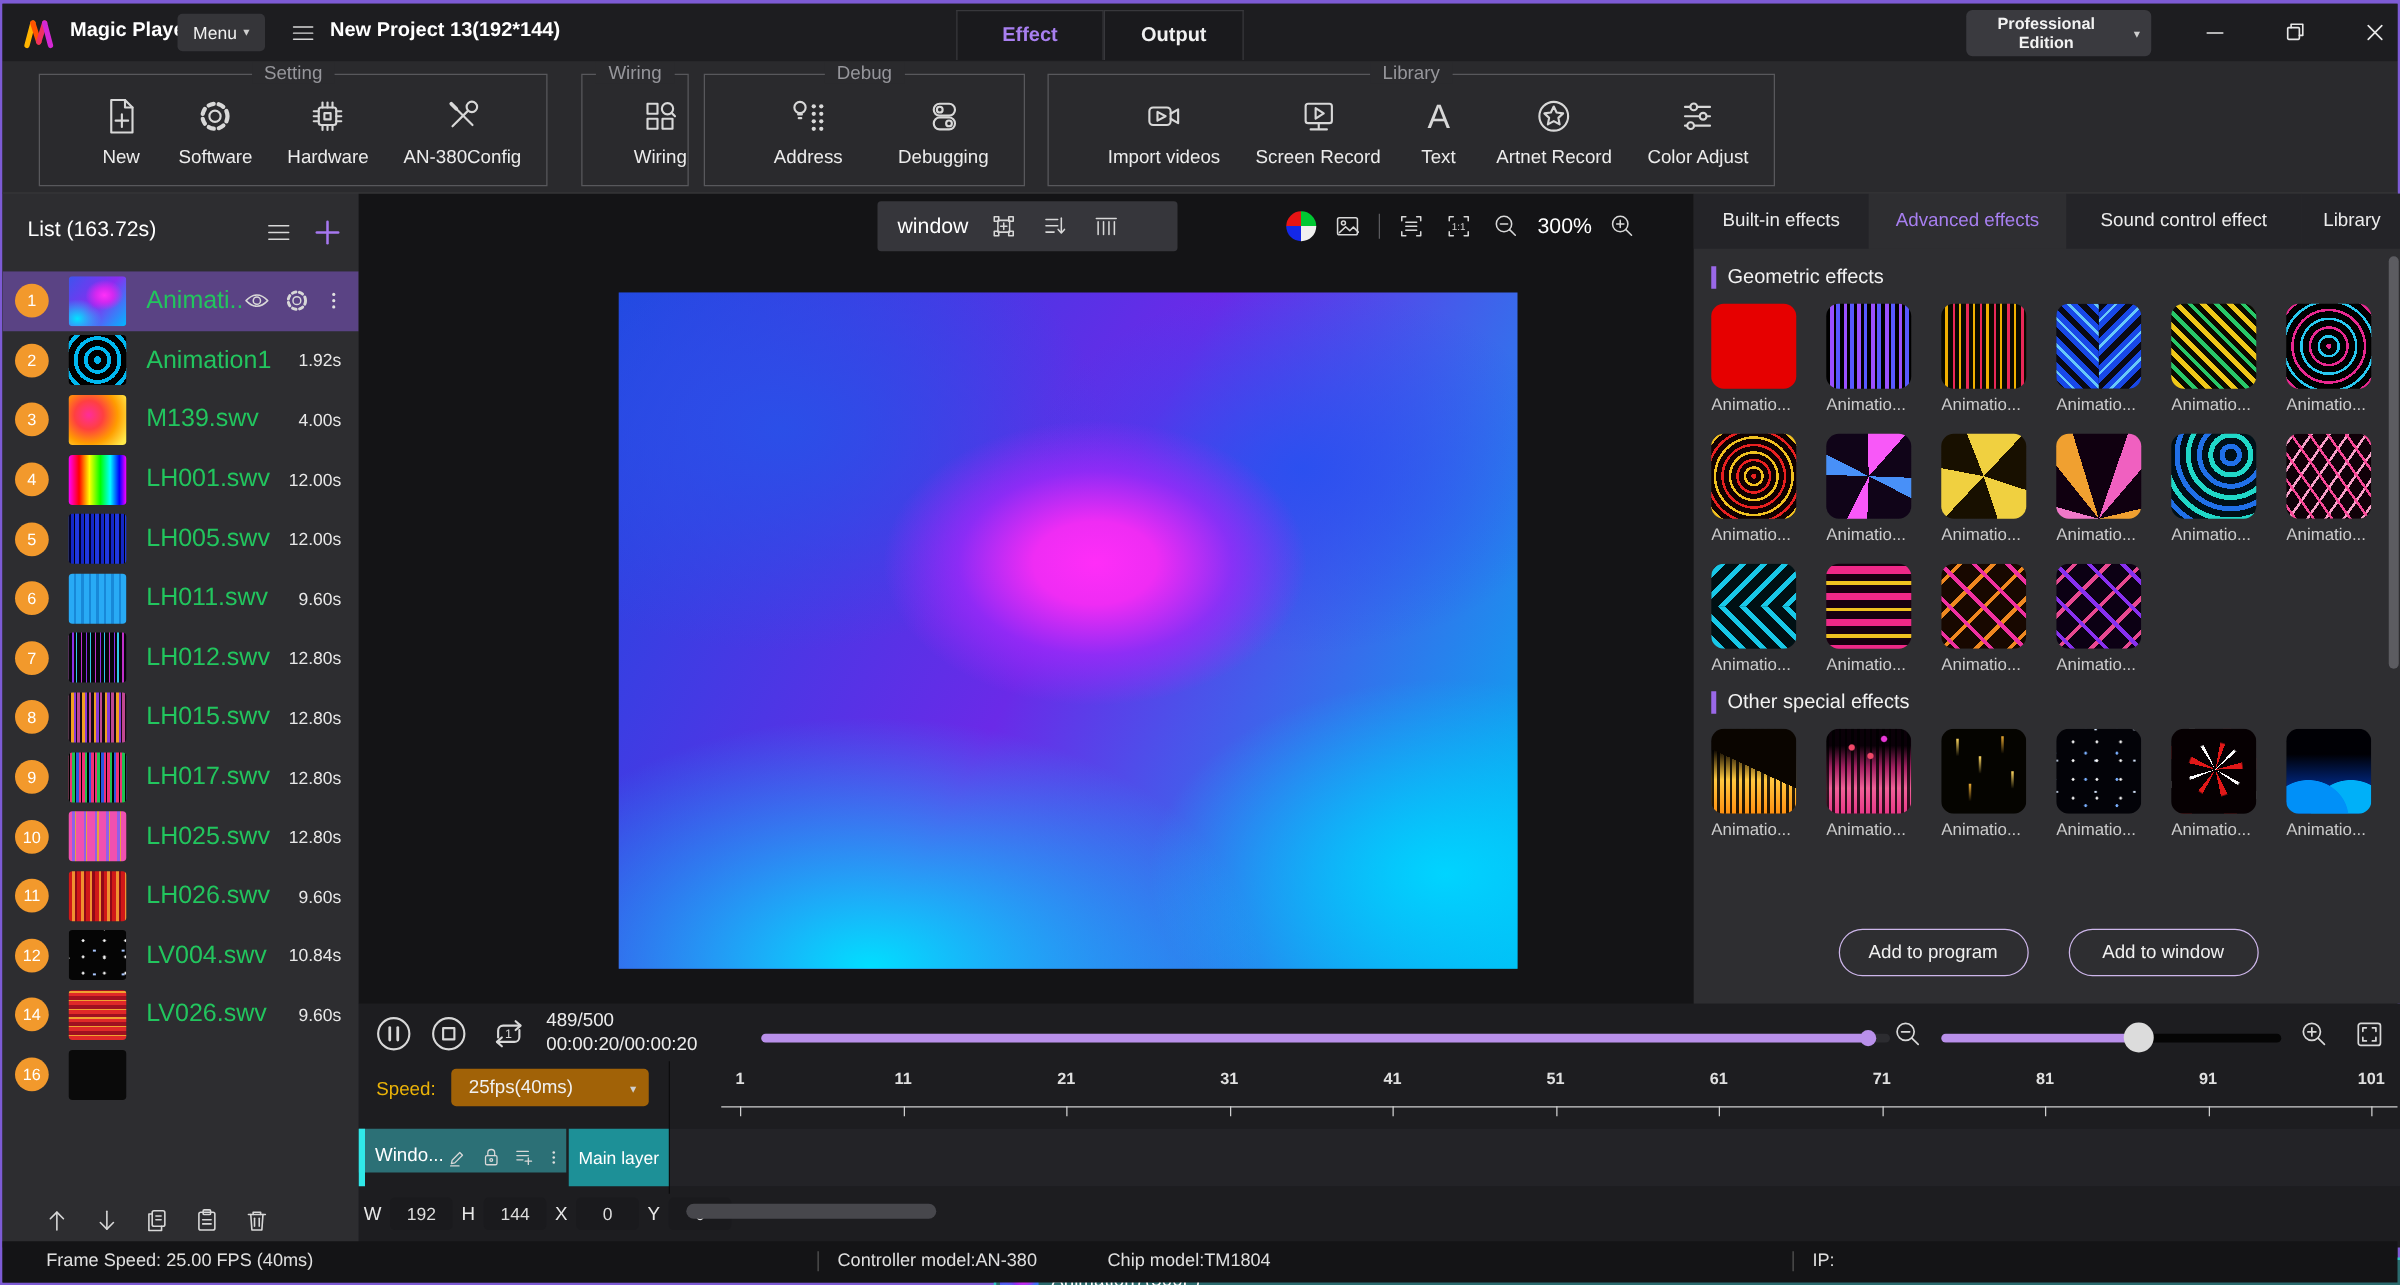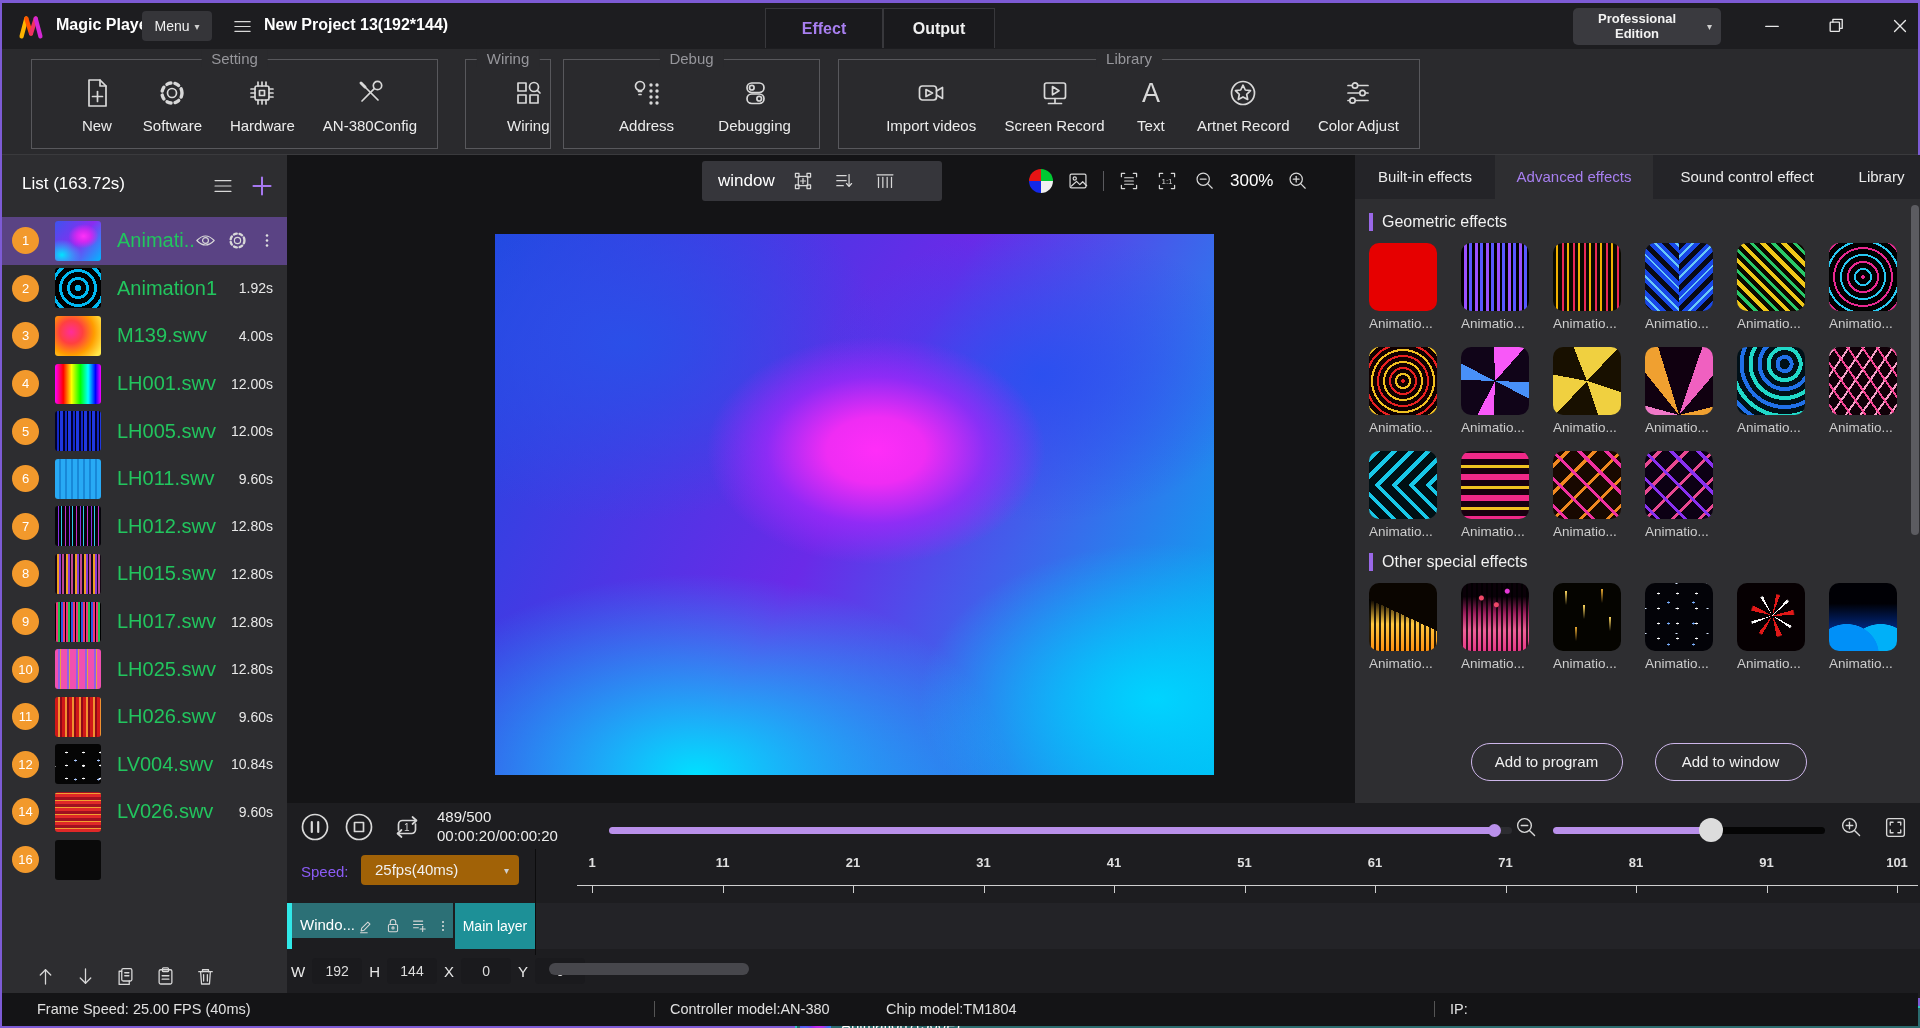--- a/index.html
+++ b/index.html
@@ -101,21 +101,21 @@
   .tl-counter{position:absolute;left:150px;top:4px;font-size:15px;color:#ececec;line-height:19px;}
   .prog-track{position:absolute;left:322px;top:24px;width:903px;height:7px;border-radius:4px;background:#2c2c30;}
   .prog-fill{position:absolute;left:0;top:0;height:7px;border-radius:4px;background:#b990ea;}
   .prog-thumb{position:absolute;right:-7px;top:-3px;width:13px;height:13px;border-radius:50%;background:#b990ea;}
   .zoomout-btn{position:absolute;left:1225px;top:10px;width:29px;height:29px;cursor:pointer;}
   .zoom-track{position:absolute;left:1266px;top:24px;width:272px;height:7px;border-radius:4px;background:#050505;}
   .zoom-fill{position:absolute;left:0;top:0;height:7px;border-radius:4px;background:#b990ea;}
   .zoom-thumb{position:absolute;top:-9px;width:24px;height:24px;border-radius:50%;background:#dcdcdc;cursor:pointer;}
   .zoomin-btn{position:absolute;left:1550px;top:10px;width:29px;height:29px;cursor:pointer;}
   .expand-btn{position:absolute;left:1594px;top:10px;width:29px;height:29px;cursor:pointer;}
-  .speed-label{position:absolute;left:14px;top:60px;font-size:15px;color:#8b5cf6;}
+  .speed-label{position:absolute;left:14px;top:60px;font-size:15px;color:#eab308;}
   .speed-dd{position:absolute;left:74px;top:52px;width:158px;height:30px;background:#a16207;border-radius:4px;cursor:pointer;}
   .speed-dd .val{position:absolute;left:14px;top:6px;font-size:15px;color:#f0f0f0;}
   .speed-dd .caret{position:absolute;right:10px;top:10px;}
   .ruler-num{position:absolute;top:52px;transform:translateX(-50%);font-size:13px;font-weight:bold;color:#e0e0e0;}
   .ruler-line{position:absolute;left:290px;top:82px;right:2px;height:1px;background:#cfcfcf;}
   .ruler-tick{position:absolute;top:82px;width:1px;height:8px;background:#cfcfcf;}
   .v-div{position:absolute;left:248px;top:46px;width:1px;height:106px;background:#0c0c0d;}
   .win-block{position:absolute;left:0;top:100px;width:166px;height:35px;background:#2c7076;cursor:pointer;}
   .win-block::before{content:"";position:absolute;left:0;top:0;width:5px;height:46px;background:#30e8e8;}
   .win-label{position:absolute;left:13px;top:13px;font-size:15px;color:#fff;}

